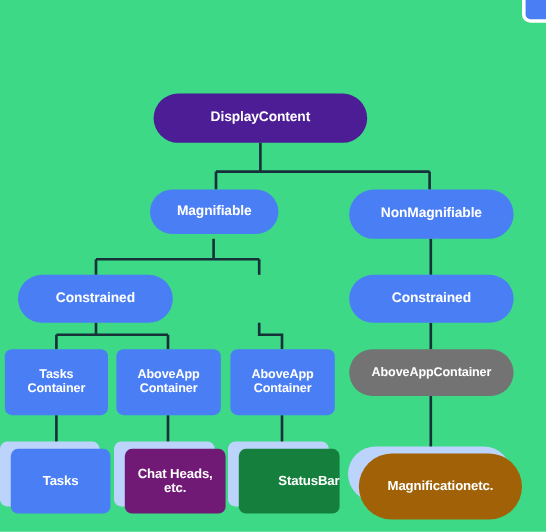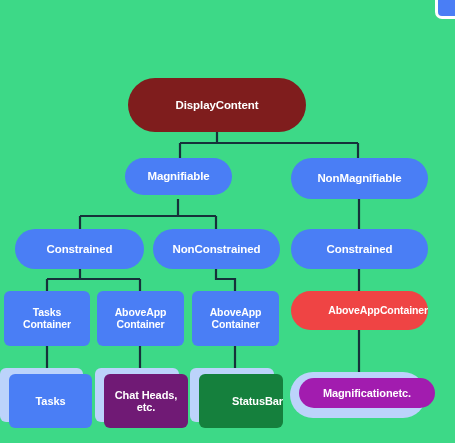--- a/index.html
+++ b/index.html
@@ -77,35 +77,34 @@
       <path d="M216,269 L216,279 L235,279 L235,291" stroke="#16313a" stroke-width="2.2" fill="none"></path>
       <path d="M359,269 L359,291" stroke="#16313a" stroke-width="2.2" fill="none"></path>
       <path d="M47,346 L47,374" stroke="#16313a" stroke-width="2.2" fill="none"></path>
       <path d="M140,346 L140,374" stroke="#16313a" stroke-width="2.2" fill="none"></path>
       <path d="M235,346 L235,374" stroke="#16313a" stroke-width="2.2" fill="none"></path>
       <path d="M359,330 L359,378" stroke="#16313a" stroke-width="2.2" fill="none"></path>
     </svg>
 
   <div class="corner-artifact"></div>
 
-<div class="node pill" style="left: 128px; top: 78px; width: 178px; height: 54px; font-size: 11.5px; background: #7f1d1d; color: rgb(255, 255, 255);"><span>DisplayContent</span></div>
+<div class="node pill" style="left: 128px; top: 78px; width: 178px; height: 41px; font-size: 11.5px; background: #4c1d95; color: rgb(255, 255, 255);"><span>DisplayContent</span></div>
     <div class="node pill" style="left: 125px; top: 158px; width: 107px; height: 37px; font-size: 11.5px; background: rgb(74, 126, 245); color: rgb(255, 255, 255);"><span>Magnifiable</span></div>
     <div class="node pill" style="left: 291px; top: 158px; width: 137px; height: 41px; font-size: 11.5px; background: rgb(74, 126, 245); color: rgb(255, 255, 255); align-items: center;"><span>NonMagnifiable</span></div>
     <div class="node pill" style="left: 15px; top: 229px; width: 129px; height: 40px; font-size: 11.5px; background: rgb(74, 126, 245); color: rgb(255, 255, 255);"><span>Constrained</span></div>
-    <div class="node pill" style="left: 153px; top: 229px; width: 127px; height: 40px; font-size: 11.5px; background: rgb(74, 126, 245); color: rgb(255, 255, 255);"><span>NonConstrained</span></div>
     <div class="node pill" style="left: 291px; top: 229px; width: 137px; height: 40px; font-size: 11.5px; background: rgb(74, 126, 245); color: rgb(255, 255, 255);"><span>Constrained</span></div>
     <div class="node rect" style="left: 4px; top: 291px; width: 86px; height: 55px; font-size: 10.5px; background: rgb(74, 126, 245); color: rgb(255, 255, 255);"><span>Tasks
 Container</span></div>
     <div class="node rect" style="left: 97px; top: 291px; width: 87px; height: 55px; font-size: 10.5px; background: rgb(74, 126, 245); color: rgb(255, 255, 255);"><span>AboveApp
 Container</span></div>
     <div class="node rect" style="left: 192px; top: 291px; width: 87px; height: 55px; font-size: 10.5px; background: rgb(74, 126, 245); color: rgb(255, 255, 255);"><span>AboveApp
 Container</span></div>
-    <div class="node pill" style="left: 291px; top: 291px; width: 137px; height: 39px; font-size: 10.5px; background: #ef4444; color: rgb(255, 255, 255); justify-content: flex-end;"><span>AboveAppContainer</span></div>
+    <div class="node pill" style="left: 291px; top: 291px; width: 137px; height: 39px; font-size: 10.5px; background: #737373; color: rgb(255, 255, 255);"><span>AboveAppContainer</span></div>
     <div class="stack-shadow rect" style="left: 0px; top: 368px; width: 83px; height: 54px; background: rgb(188, 211, 251);"></div>
     <div class="node rect" style="left: 9px; top: 374px; width: 83px; height: 54px; font-size: 11px; background: rgb(74, 126, 245); color: rgb(255, 255, 255);"><span>Tasks</span></div>
     <div class="stack-shadow rect" style="left: 95px; top: 368px; width: 84px; height: 54px; background: rgb(188, 211, 251);"></div>
     <div class="node rect" style="left: 104px; top: 374px; width: 84px; height: 54px; font-size: 11px; background: #701a75; color: rgb(255, 255, 255);"><span>Chat Heads,
 etc.</span></div>
     <div class="stack-shadow rect" style="left: 190px; top: 368px; width: 84px; height: 54px; background: rgb(188, 211, 251);"></div>
     <div class="node rect" style="left: 199px; top: 374px; width: 84px; height: 54px; font-size: 11px; background: #15803d; color: rgb(255, 255, 255); justify-content: flex-end;"><span>StatusBar</span></div>
     <div class="stack-shadow pill" style="left: 290px; top: 372px; width: 136px; height: 46px; background: rgb(188, 211, 251);"></div>
-    <div class="node pill" style="left: 299px; top: 378px; width: 136px; height: 30px; font-size: 11px; background: #a21caf; color: rgb(255, 255, 255);"><span>Magnificationetc.</span></div>
+    <div class="node pill" style="left: 299px; top: 378px; width: 136px; height: 55px; font-size: 11px; background: #a16207; color: rgb(255, 255, 255);"><span>Magnificationetc.</span></div>
   </div>
 
 </body></html>

